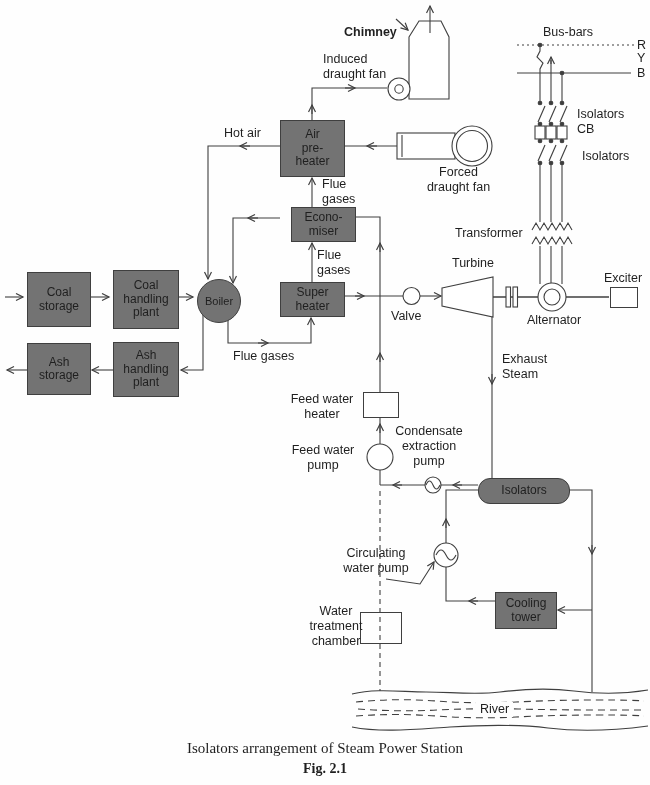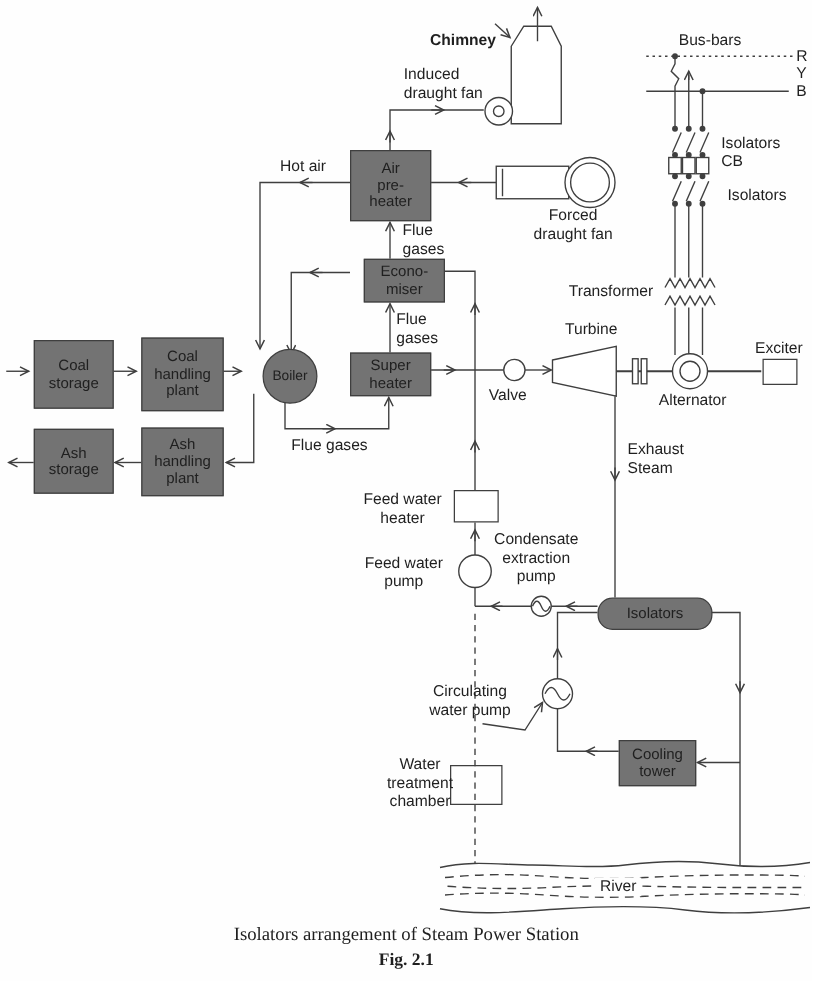--- a/index.html
+++ b/index.html
@@ -201,21 +201,21 @@
 <div class="box" style="left:27px;top:272px;width:62px;height:53px;">Coal
 storage</div>
 <div class="box" style="left:113px;top:270px;width:64px;height:57px;">Coal
 handling
 plant</div>
 <div class="box" style="left:27px;top:343px;width:62px;height:50px;">Ash
 storage</div>
 <div class="box" style="left:113px;top:342px;width:64px;height:53px;">Ash
 handling
 plant</div>
-<div class="box round" style="left:210px;top:279px;width:42px;height:42px;font-size:11px;">Boiler</div>
+<div class="box round" style="left:197px;top:279px;width:42px;height:42px;font-size:11px;">Boiler</div>
 <div class="box" style="left:280px;top:120px;width:63px;height:55px;">Air
 pre-
 heater</div>
 <div class="box" style="left:280px;top:207px;width:63px;height:33px;margin-left:11px;">Econo-
 miser</div>
 <div class="box" style="left:280px;top:282px;width:63px;height:33px;">Super
 heater</div>
 <div class="box empty" style="left:363px;top:392px;width:34px;height:24px;"></div>
 <div class="box empty" style="left:610px;top:287px;width:26px;height:19px;"></div>
 <div class="box pill" style="left:478px;top:478px;width:90px;height:24px;">Isolators</div>

